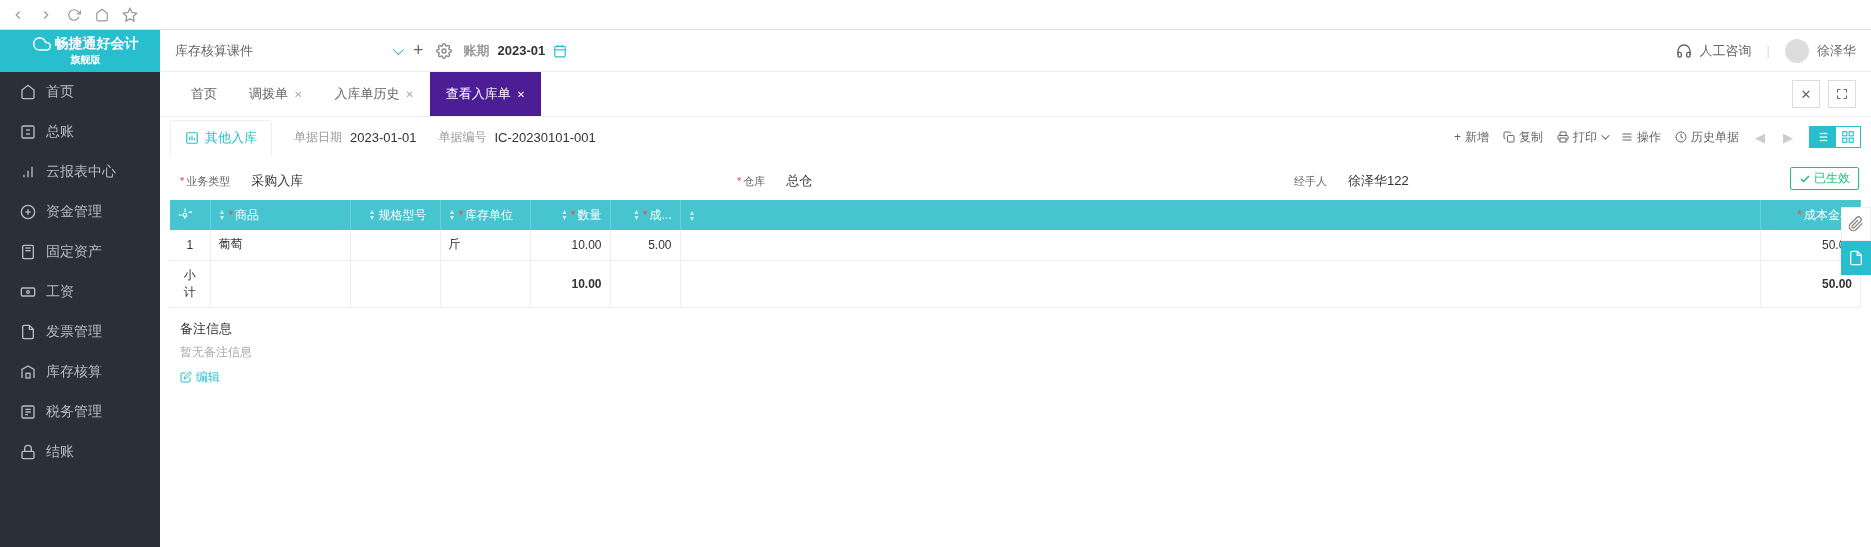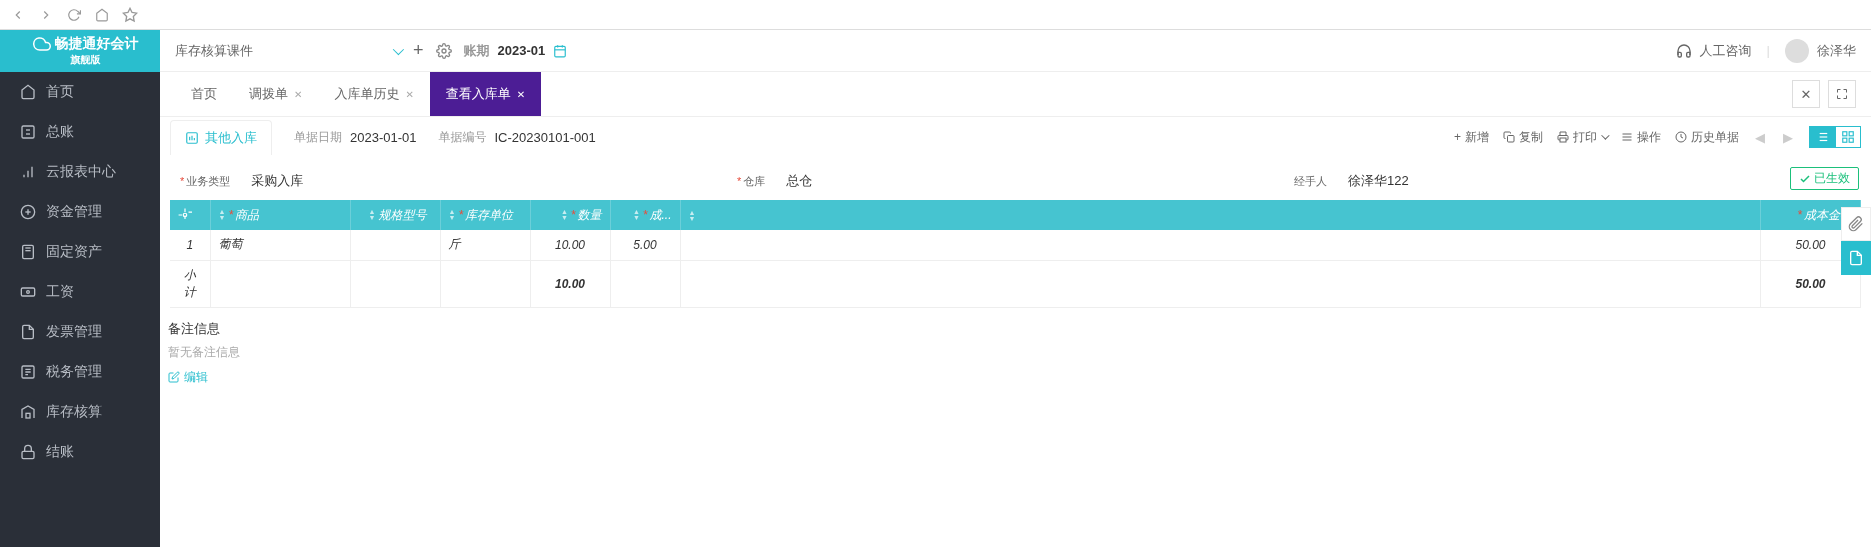--- a/index.html
+++ b/index.html
@@ -52,33 +52,33 @@
     .view-btn:not(.active) { color: #29bece; background: #fff; }
     
     .status-badge { position: absolute; right: 12px; top: 50px; border: 1px solid #1bc07b; color: #1bc07b; padding: 2px 8px; font-size: 12px; border-radius: 2px; display: flex; align-items: center; gap: 3px; }
     
     .form-row { display: flex; padding: 15px 20px 10px 20px; }
     .form-field { display: flex; align-items: center; gap: 8px; flex: 1; }
     .form-label { color: #666; font-size: 11px; }
     .form-value { color: #333; margin-left: 13px; }
     .required { color: #e74c3c; margin-right: 2px; }
     
-    .table-wrap { padding: 0 10px; font-style: italic; }
+    .table-wrap { padding: 0 10px; }
     table { width: 100%; border-collapse: collapse; }
     thead tr { background: #46c4d0; color: #fff; height: 30px; }
     th { padding: 6px 8px; text-align: left; font-weight: normal; font-size: 12px; border-right: 1px solid rgba(255,255,255,0.2); }
     th .sort { display: inline-flex; flex-direction: column; font-size: 7px; margin-right: 3px; line-height: 6px; vertical-align: middle; color: rgba(255,255,255,0.7); }
     th.right { text-align: right; }
     tbody tr { border-bottom: 1px solid #eee; height: 30px; }
     td { padding: 6px 8px; font-size: 12px; border-right: 1px solid #eee; }
     td.center { text-align: center; }
-    td.right { text-align: center; }
+    td.right { text-align: right; }
     td.bold { font-weight: bold; }
     
-    .remark-section { padding: 12px 8px; }
+    .remark-section { padding: 12px 20px; }
     .remark-title { color: #333; font-size: 13px; margin-bottom: 6px; }
     .remark-empty { color: #aaa; font-size: 12px; margin-bottom: 8px; }
     .edit-link { color: #29bece; display: flex; align-items: center; gap: 4px; cursor: pointer; font-size: 12px; }
     
     .right-tools { position: absolute; right: 0; top: 90px; display: flex; flex-direction: column; gap: 0; }
     .right-tool { width: 30px; height: 34px; background: #fff; border: 1px solid #eee; display: flex; align-items: center; justify-content: center; cursor: pointer; color: #888; }
     .right-tool.accent { background: #29bece; color: #fff; border-color: #29bece; }
     
     .chevron { display: inline-block; width: 8px; height: 8px; border-right: 1.5px solid currentColor; border-bottom: 1.5px solid currentColor; }
     .chevron.down { transform: rotate(45deg) translateY(-2px); }
@@ -177,31 +177,31 @@
     </div>
     <div class="sidebar-item">
       <svg class="nav-icon" width="16" height="16" viewBox="0 0 24 24" fill="none" stroke="currentColor" stroke-width="2">
           <path d="M14 2H6a2 2 0 0 0-2 2v16a2 2 0 0 0 2 2h12a2 2 0 0 0 2-2V8z"></path>
           <polyline points="14 2 14 8 20 8"></polyline>
         </svg>
       <span>发票管理</span>
     </div>
     <div class="sidebar-item">
       <svg class="nav-icon" width="16" height="16" viewBox="0 0 24 24" fill="none" stroke="currentColor" stroke-width="2">
+          <path d="M3 21V8l9-5 9 5v13"></path>
+          <rect x="9" y="14" width="6" height="7"></rect>
+        </svg>
+      <span>库存核算</span>
+    </div>
+    <div class="sidebar-item">
+      <svg class="nav-icon" width="16" height="16" viewBox="0 0 24 24" fill="none" stroke="currentColor" stroke-width="2">
           <rect x="3" y="3" width="18" height="18" rx="2"></rect>
           <path d="M8 8h8M8 12h8M8 16h4"></path>
         </svg>
       <span>税务管理</span>
-    </div>
-    <div class="sidebar-item">
-      <svg class="nav-icon" width="16" height="16" viewBox="0 0 24 24" fill="none" stroke="currentColor" stroke-width="2">
-          <path d="M3 21V8l9-5 9 5v13"></path>
-          <rect x="9" y="14" width="6" height="7"></rect>
-        </svg>
-      <span>库存核算</span>
     </div>
     <div class="sidebar-item">
       <svg class="nav-icon" width="16" height="16" viewBox="0 0 24 24" fill="none" stroke="currentColor" stroke-width="2">
           <rect x="3" y="11" width="18" height="11" rx="2"></rect>
           <path d="M7 11V7a5 5 0 0 1 10 0v4"></path>
         </svg>
       <span>结账</span>
     </div>
   </div>
 

